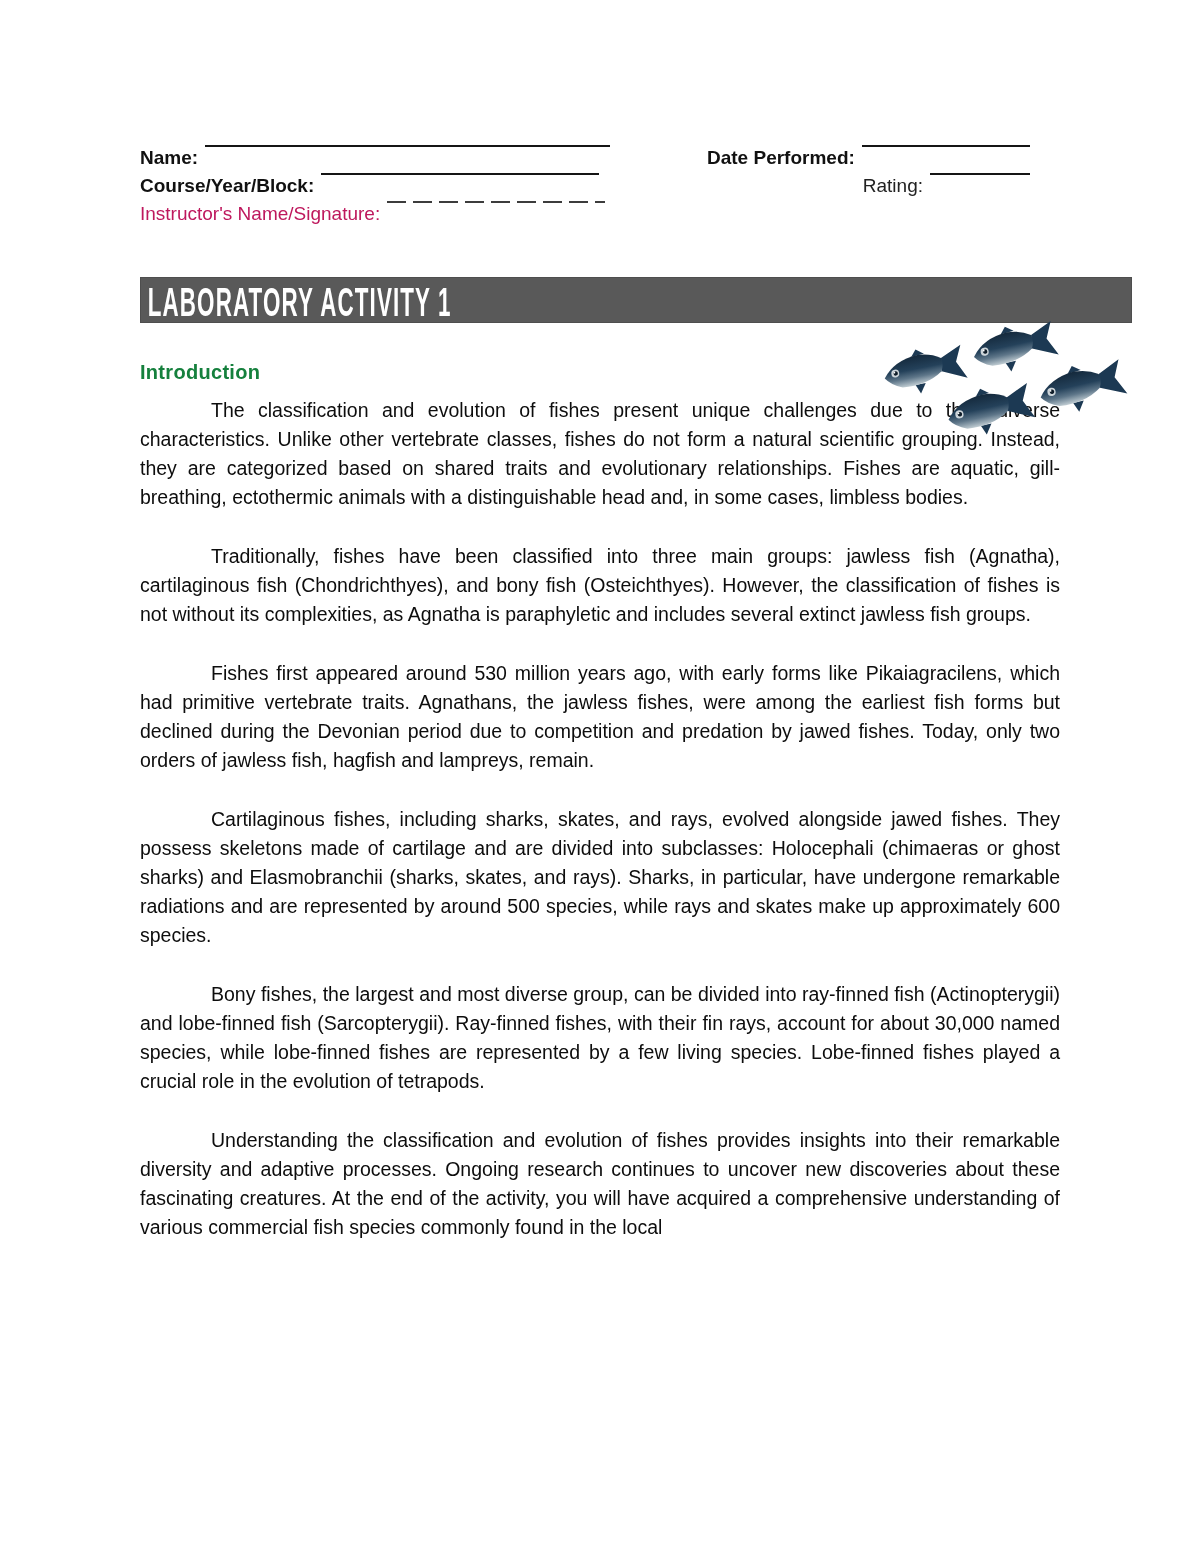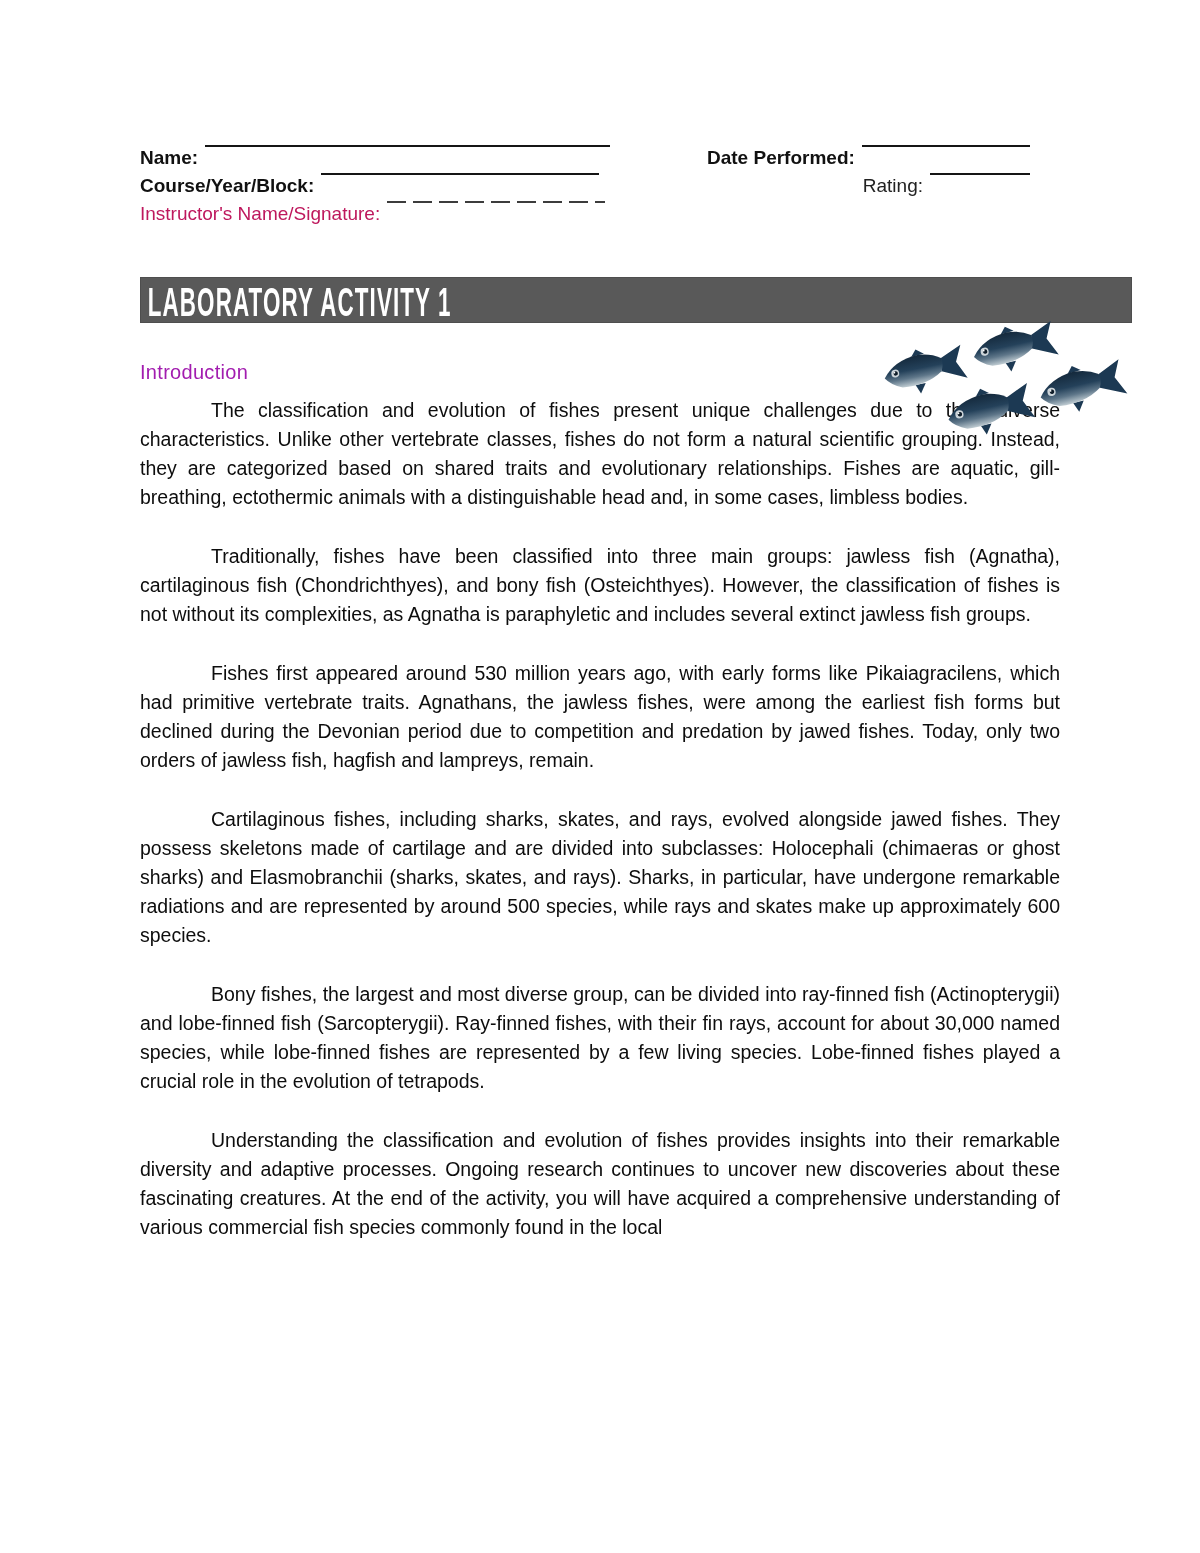--- a/index.html
+++ b/index.html
@@ -52,21 +52,21 @@
   
   .fish-cluster { position: absolute; left: 875px; top: 318px; width: 266px; height: 120px; }
   .fish { position: absolute; }
   .fish svg { display: block; }
   .fish-a { left: 95px;  top: 4px;  width: 92px; transform: rotate(-12deg); }
   .fish-b { left: 6px;   top: 27px; width: 90px; transform: rotate(-11deg); }
   .fish-c { left: 161px; top: 43px; width: 95px; transform: rotate(-13deg); }
   .fish-d { left: 69px;  top: 66px; width: 95px; transform: rotate(-12deg); }
 
   
-  .intro-h { margin-top: 38px; font-size: 20px; font-weight: normal; color: #a21caf; letter-spacing: 0.3px; }
+  .intro-h { margin-top: 38px; font-size: 20px; font-weight: bold; color: #15803d; letter-spacing: 0.3px; }
   .para {
     width: 920px; font-size: 19.5px; line-height: 29px;
     text-align: justify; text-indent: 71px; color: #0d0d0d;
     margin-top: 30px;
   }
   .para.first { margin-top: 12px; }
 </style>
 </head>
 <body>
 

